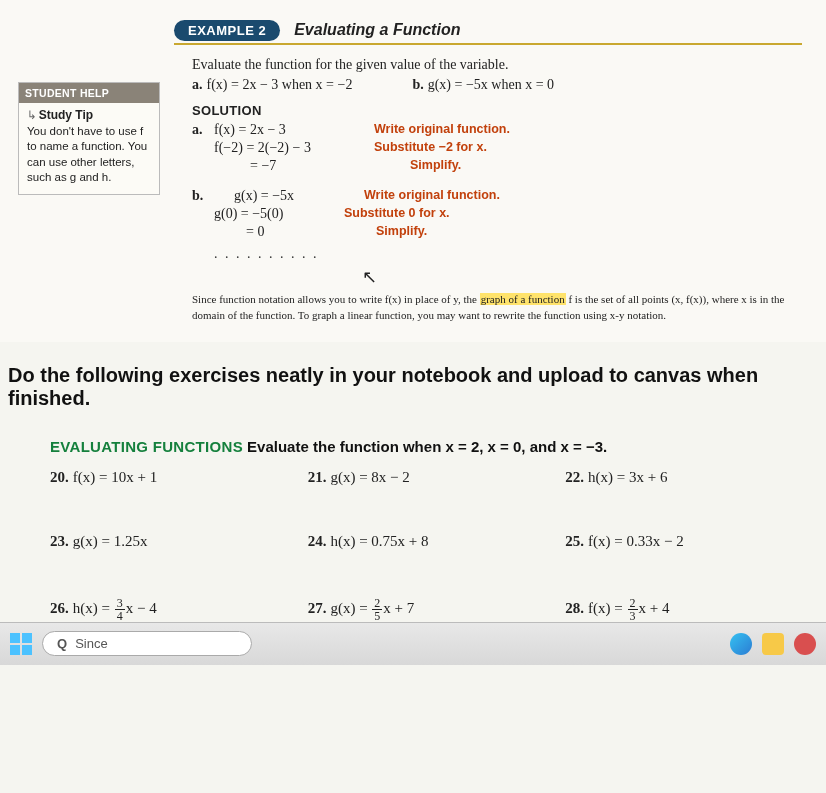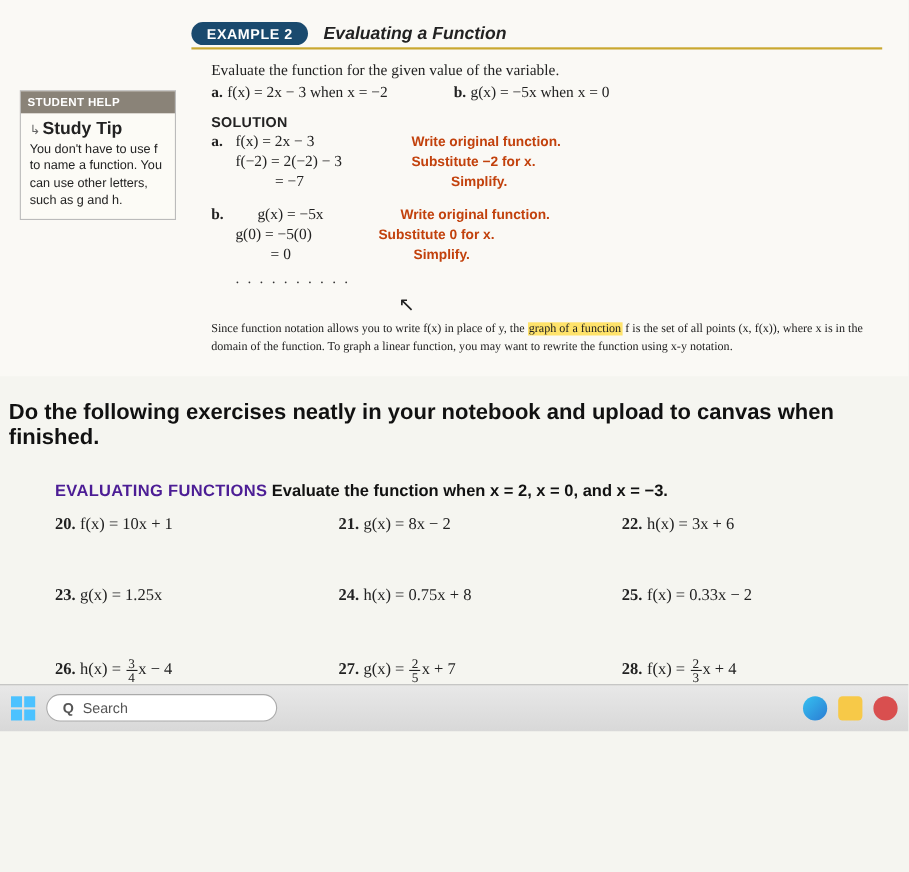--- a/index.html
+++ b/index.html
@@ -53,21 +53,21 @@
   }
   .help-box-header {
     background: #8a8378;
     color: #fff;
     font-weight: bold;
     font-size: 10.5px;
     padding: 3px 6px;
     letter-spacing: 0.3px;
   }
   .help-box-body { padding: 4px 8px 2px 8px;}
-  .help-box-title { font-weight: bold; font-size: 16px; }
+  .help-box-title { font-weight: bold; font-size: 12px; }
   .arrow { color:#666; margin-right:2px;}
   .content {
     margin-left: 168px;
     font-size: 14px;
   }
   .problem-line { margin: 4px 0 8px 0; }
   .label {font-weight:bold; margin-right:4px;}
   .sol-head {
     font-weight: bold;
     font-size: 13px;
@@ -110,21 +110,21 @@
     color:#111;
   }
   .exercises {
     padding: 0 50px;
   }
   .ex-head {
     font-size: 15px;
     font-family: Arial, sans-serif;
     margin-bottom: 14px;
   }
-  .ex-head .caps { font-weight: bold; color: #4c1d95; letter-spacing:0.3px;}
+  .ex-head .caps { font-weight: bold; color: #15803d; letter-spacing:0.3px;}
   .ex-head .rest { font-weight: bold; color:#111; }
   .ex-grid {
     display: grid;
     grid-template-columns: 1fr 1fr 1fr;
     row-gap: 12px;
     column-gap: 10px;
     font-size: 15px;
     font-family: 'Times New Roman', serif;
     gap: 47px;
   }
@@ -269,20 +269,20 @@
 
 <div class="taskbar">
   <div class="win-logo">
       <span></span>
       <span></span>
       <span></span>
       <span></span>
     </div>
   <div class="search-box">
     <span style="font-weight:bold;">Q</span>
-    <span>Search</span>
+    <span>Since</span>
   </div>
   <div class="tray">
     <div class="tray-icon c-edge"></div>
     <div class="tray-icon c-file" style="border-radius:4px;"></div>
     <div class="tray-icon c-red"></div>
   </div>
 </div>
 
 </body></html>

